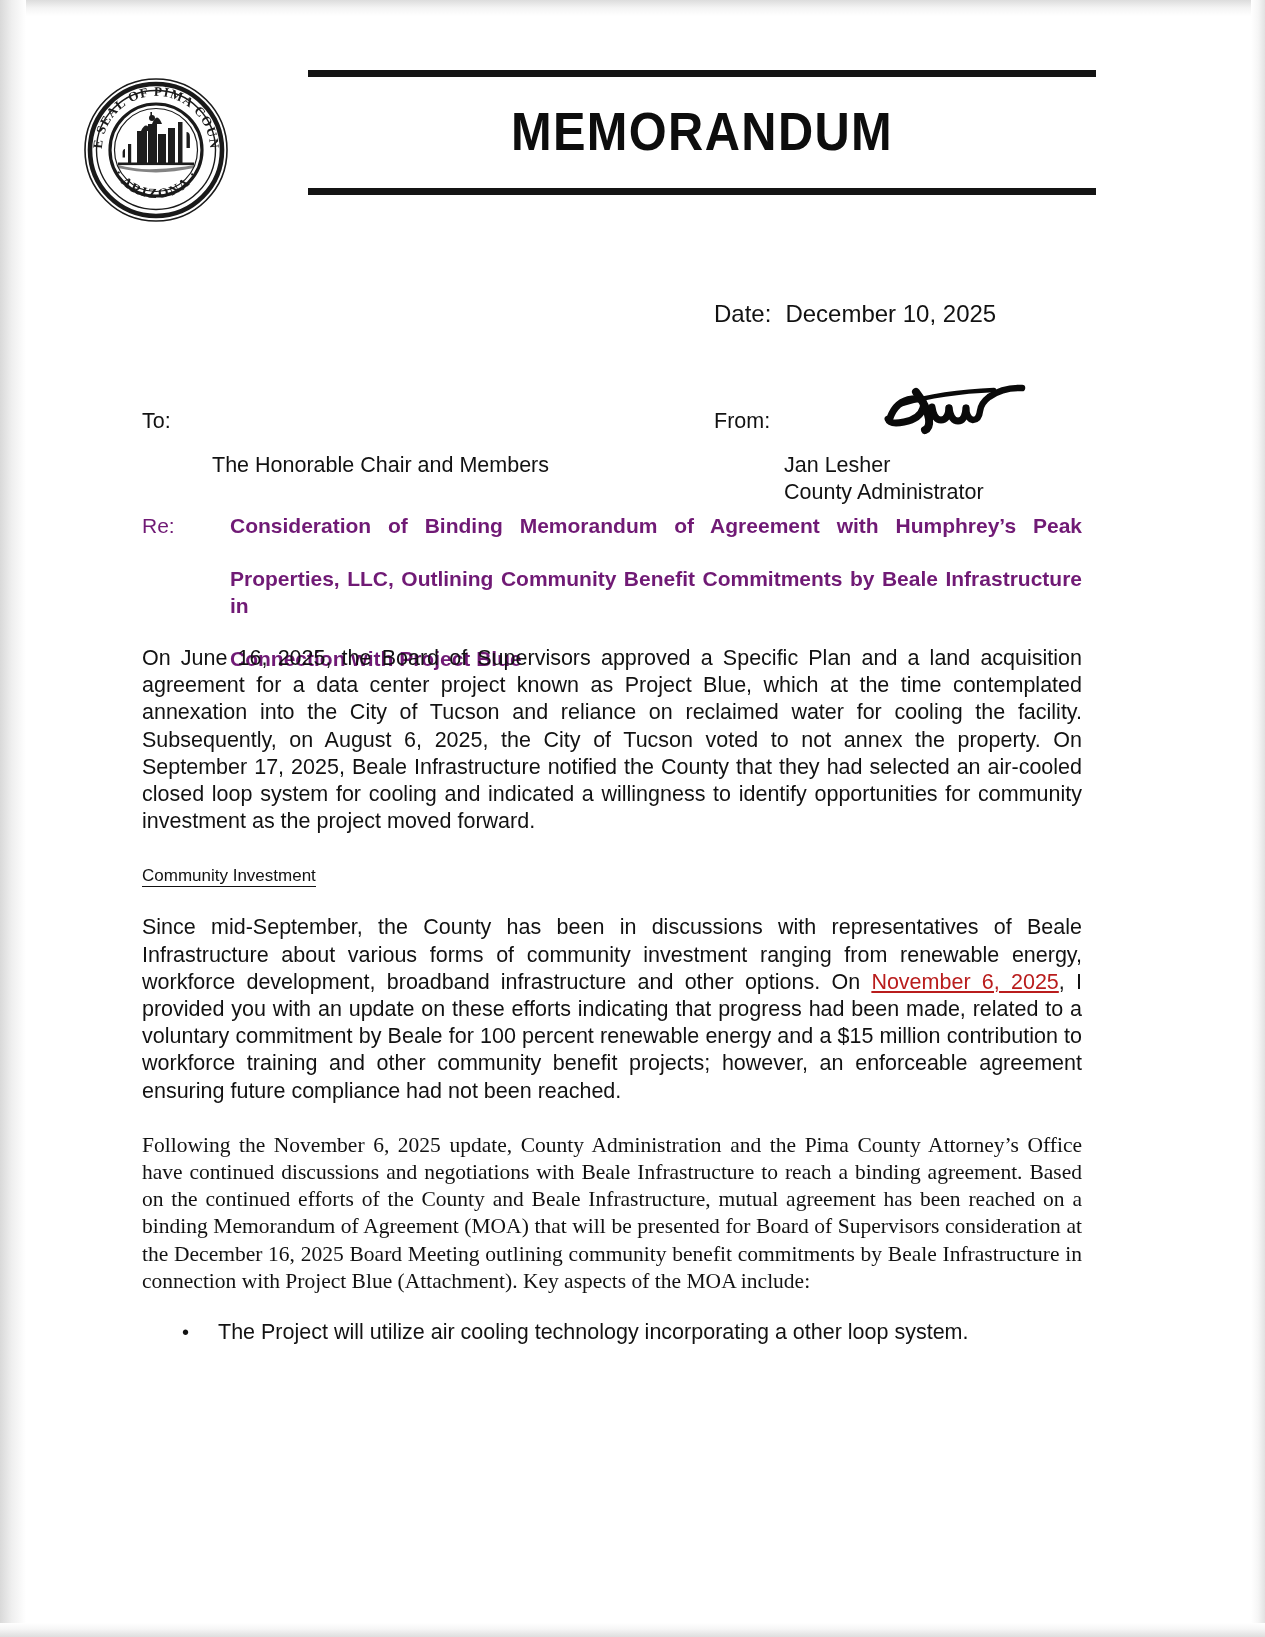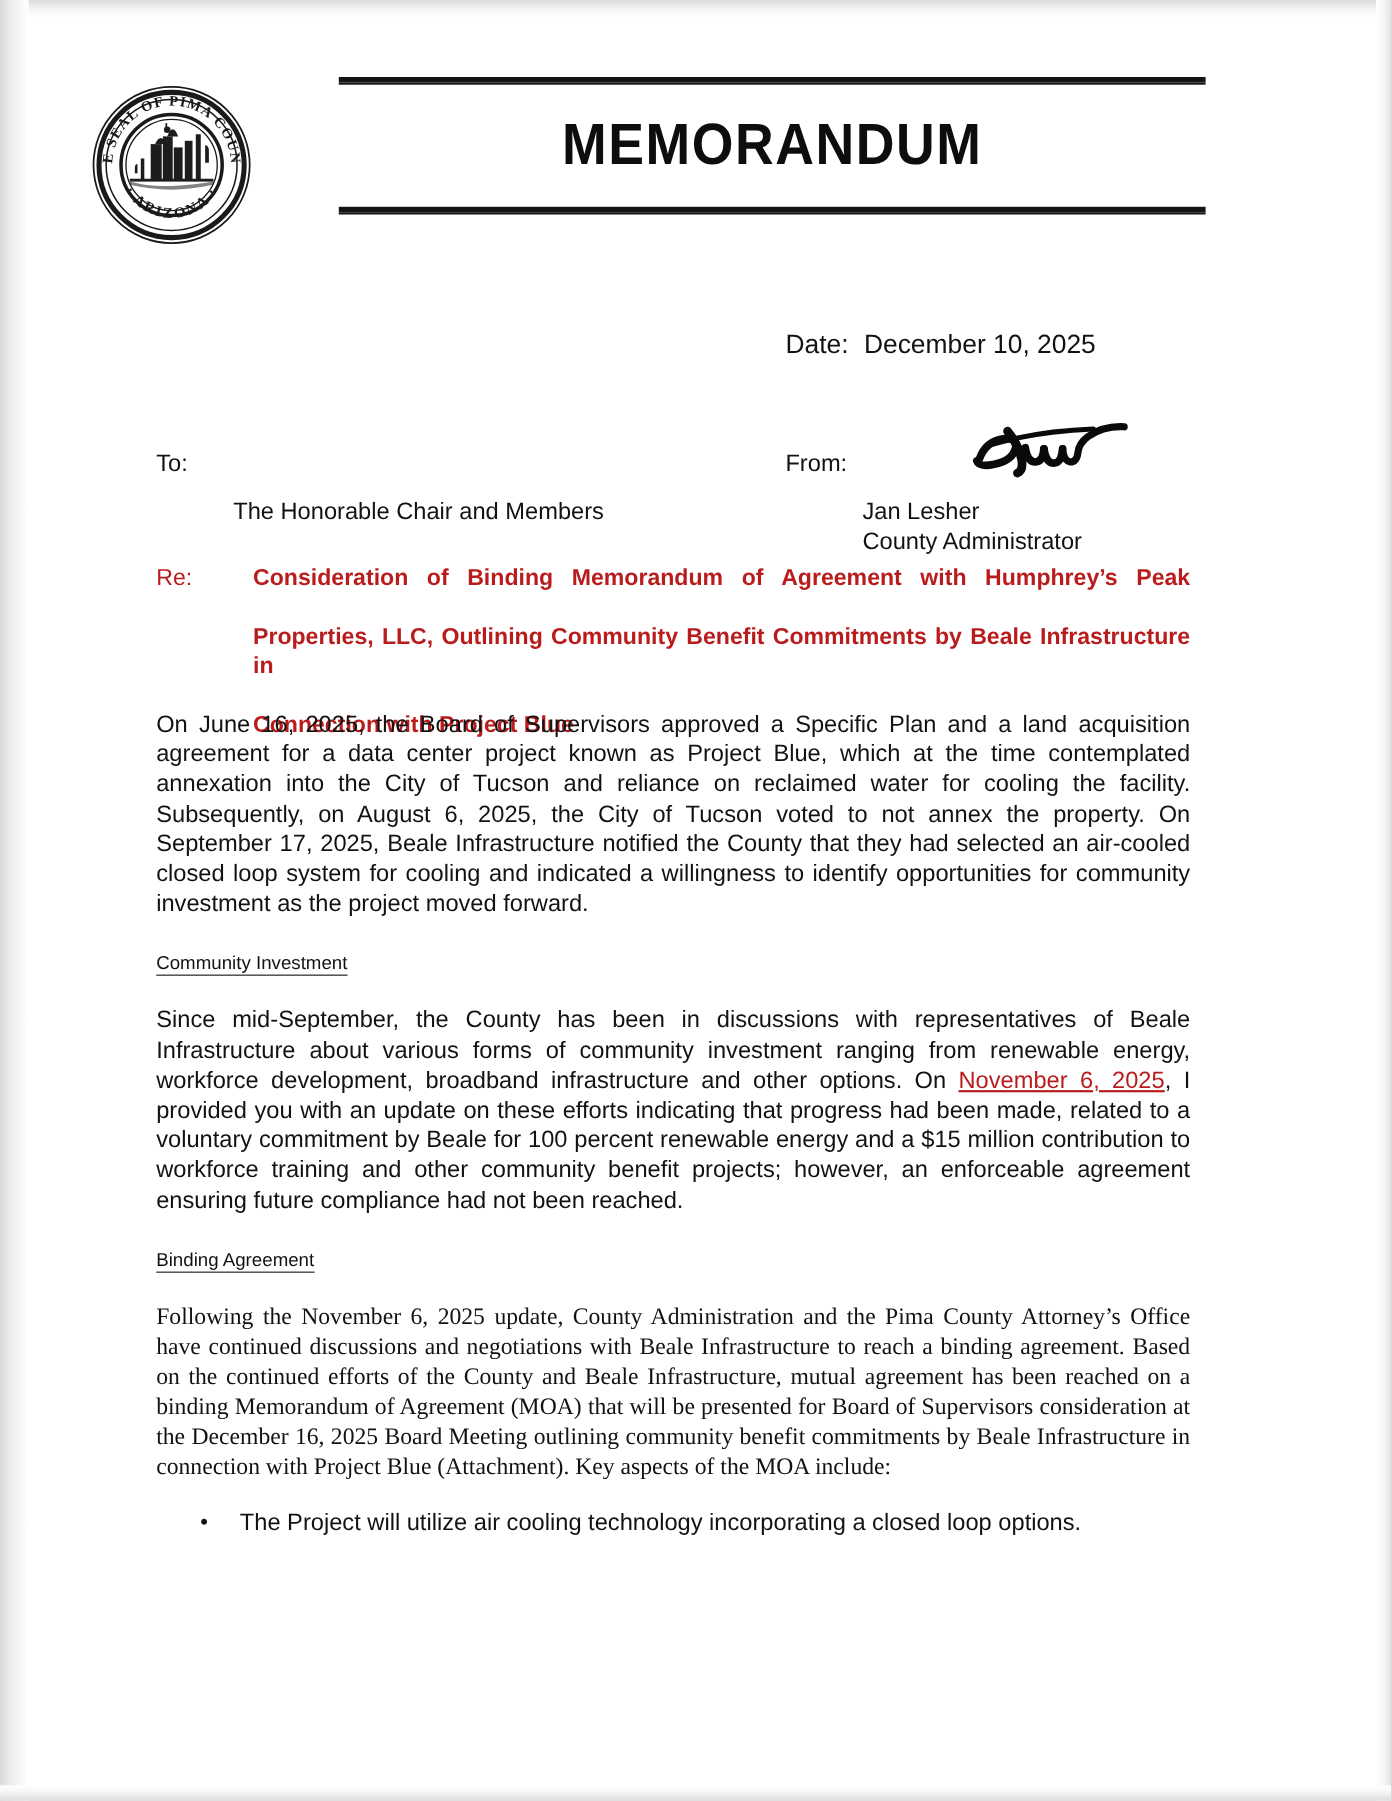--- a/index.html
+++ b/index.html
@@ -143,21 +143,21 @@
     pointer-events: none;
   }
 
   
   .re-block {
     position: absolute;
     left: 142px;
     top: 513px;
     width: 940px;
     font-size: 21px;
-    color: #b91c1c;
+    color: #701a75;
     font-weight: bold;
     line-height: 26.5px;
   }
   .re-block .k {
     position: absolute;
     left: 0; top: 0;
     width: 70px;
     font-weight: normal;
   }
   .re-block .v {
@@ -332,26 +332,23 @@
   <div class="body">
 
     <p class="para">On June 16, 2025, the Board of Supervisors approved a Specific Plan and a land acquisition agreement for a data center project known as Project Blue, which at the time contemplated annexation into the City of Tucson and reliance on reclaimed water for cooling the facility. Subsequently, on August 6, 2025, the City of Tucson voted to not annex the property. On September 17, 2025, Beale Infrastructure notified the County that they had selected an air-cooled closed loop system for cooling and indicated a willingness to identify opportunities for community investment as the project moved forward.</p>
 
     <div class="sec-head">
       <span>Community Investment</span>
     </div>
 
     <p class="para"><span>Since mid-September, the County has been in discussions with representatives of Beale Infrastructure about various forms of community investment ranging from renewable energy, workforce development, broadband infrastructure and other options. On </span><a href="#" class="link">November 6, 2025</a><span>, I provided you with an update on these efforts indicating that progress had been made, related to a voluntary commitment by Beale for 100 percent renewable energy and a $15 million contribution to workforce training and other community benefit projects; however, an enforceable agreement ensuring future compliance had not been reached.</span></p>
 
-    <div class="sec-head">
-      <span>Binding Agreement</span>
-    </div>
 
     <p class="para tight">Following the November 6, 2025 update, County Administration and the Pima County Attorney’s Office have continued discussions and negotiations with Beale Infrastructure to reach a binding agreement. Based on the continued efforts of the County and Beale Infrastructure, mutual agreement has been reached on a binding Memorandum of Agreement (MOA) that will be presented for Board of Supervisors consideration at the December 16, 2025 Board Meeting outlining community benefit commitments by Beale Infrastructure in connection with Project Blue (Attachment). Key aspects of the MOA include:</p>
 
     <ul class="bullets">
       <li>
-        <span class="dot">•</span><span>The Project will utilize air cooling technology incorporating a closed loop options.</span>
+        <span class="dot">•</span><span>The Project will utilize air cooling technology incorporating a other loop system.</span>
       </li>
     </ul>
 
   </div>
 </div>
 
 </body></html>

